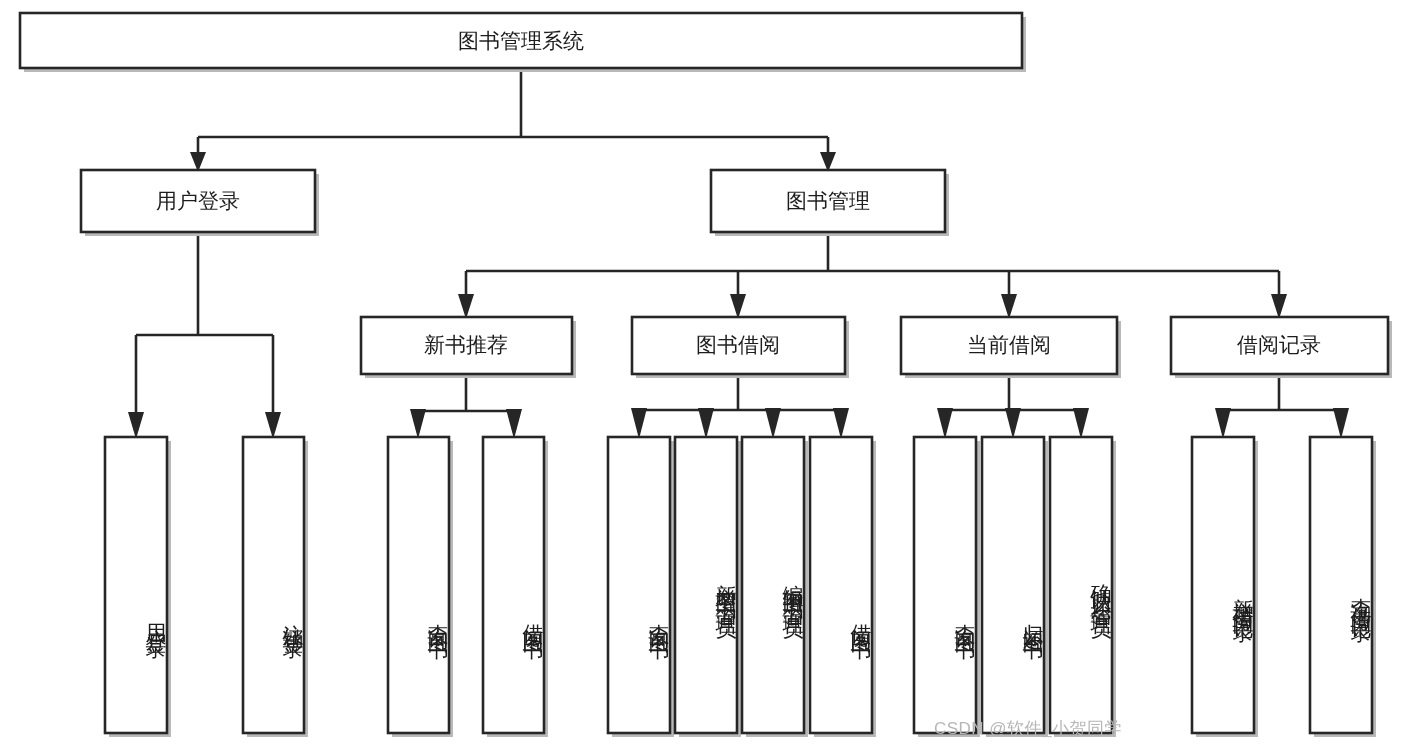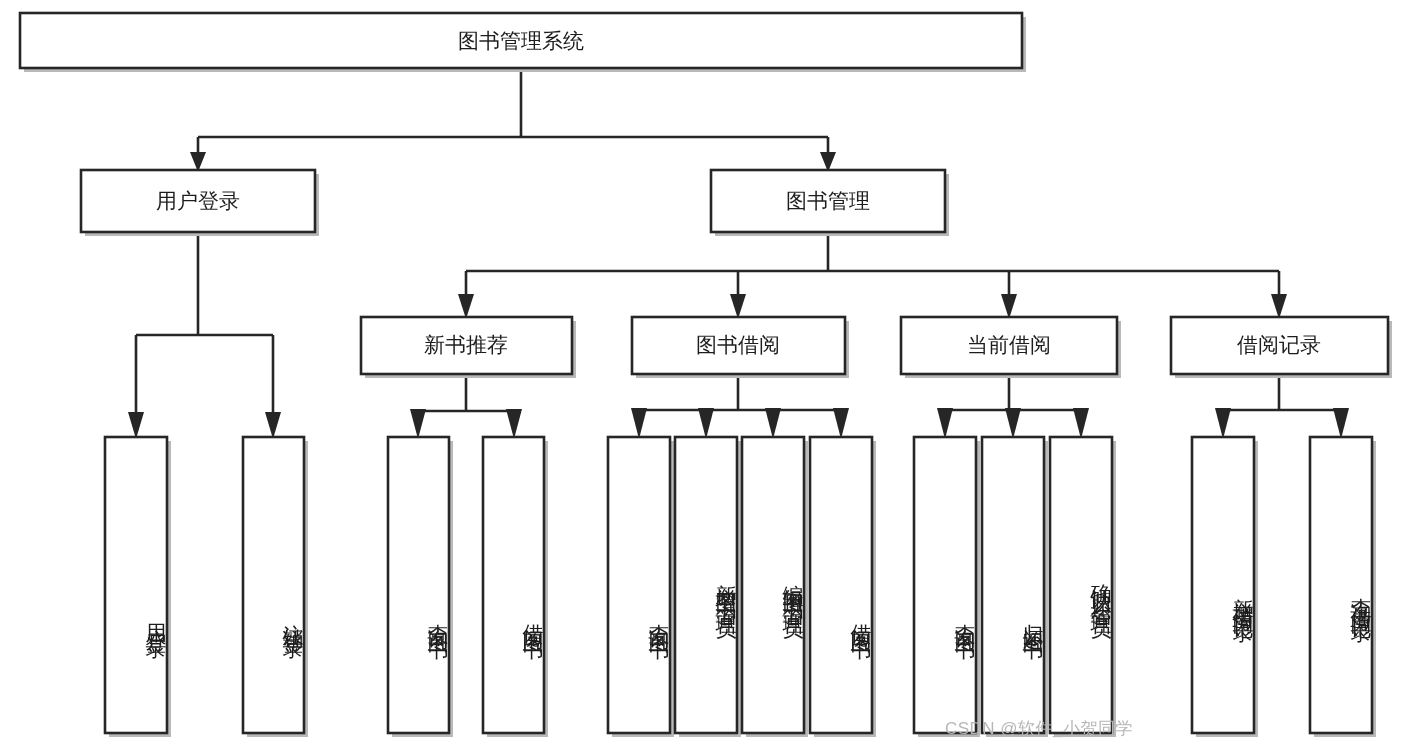--- a/index.html
+++ b/index.html
@@ -61,21 +61,21 @@
     letter-spacing: 5px;
     color: #1d1d1d;
     display: flex;
     align-items: flex-start;
     justify-content: center;
     white-space: nowrap;
     pointer-events: none;
   }
   .watermark {
     position: absolute;
-    right: 12px;
+    right: 23px;
     bottom: 7px;
     font-family: "Liberation Sans", "DejaVu Sans", sans-serif;
     font-size: 17px;
     color: #b6b6b6;
     letter-spacing: 0.5px;
     white-space: nowrap;
   }
 </style>
 </head>
 <body>

